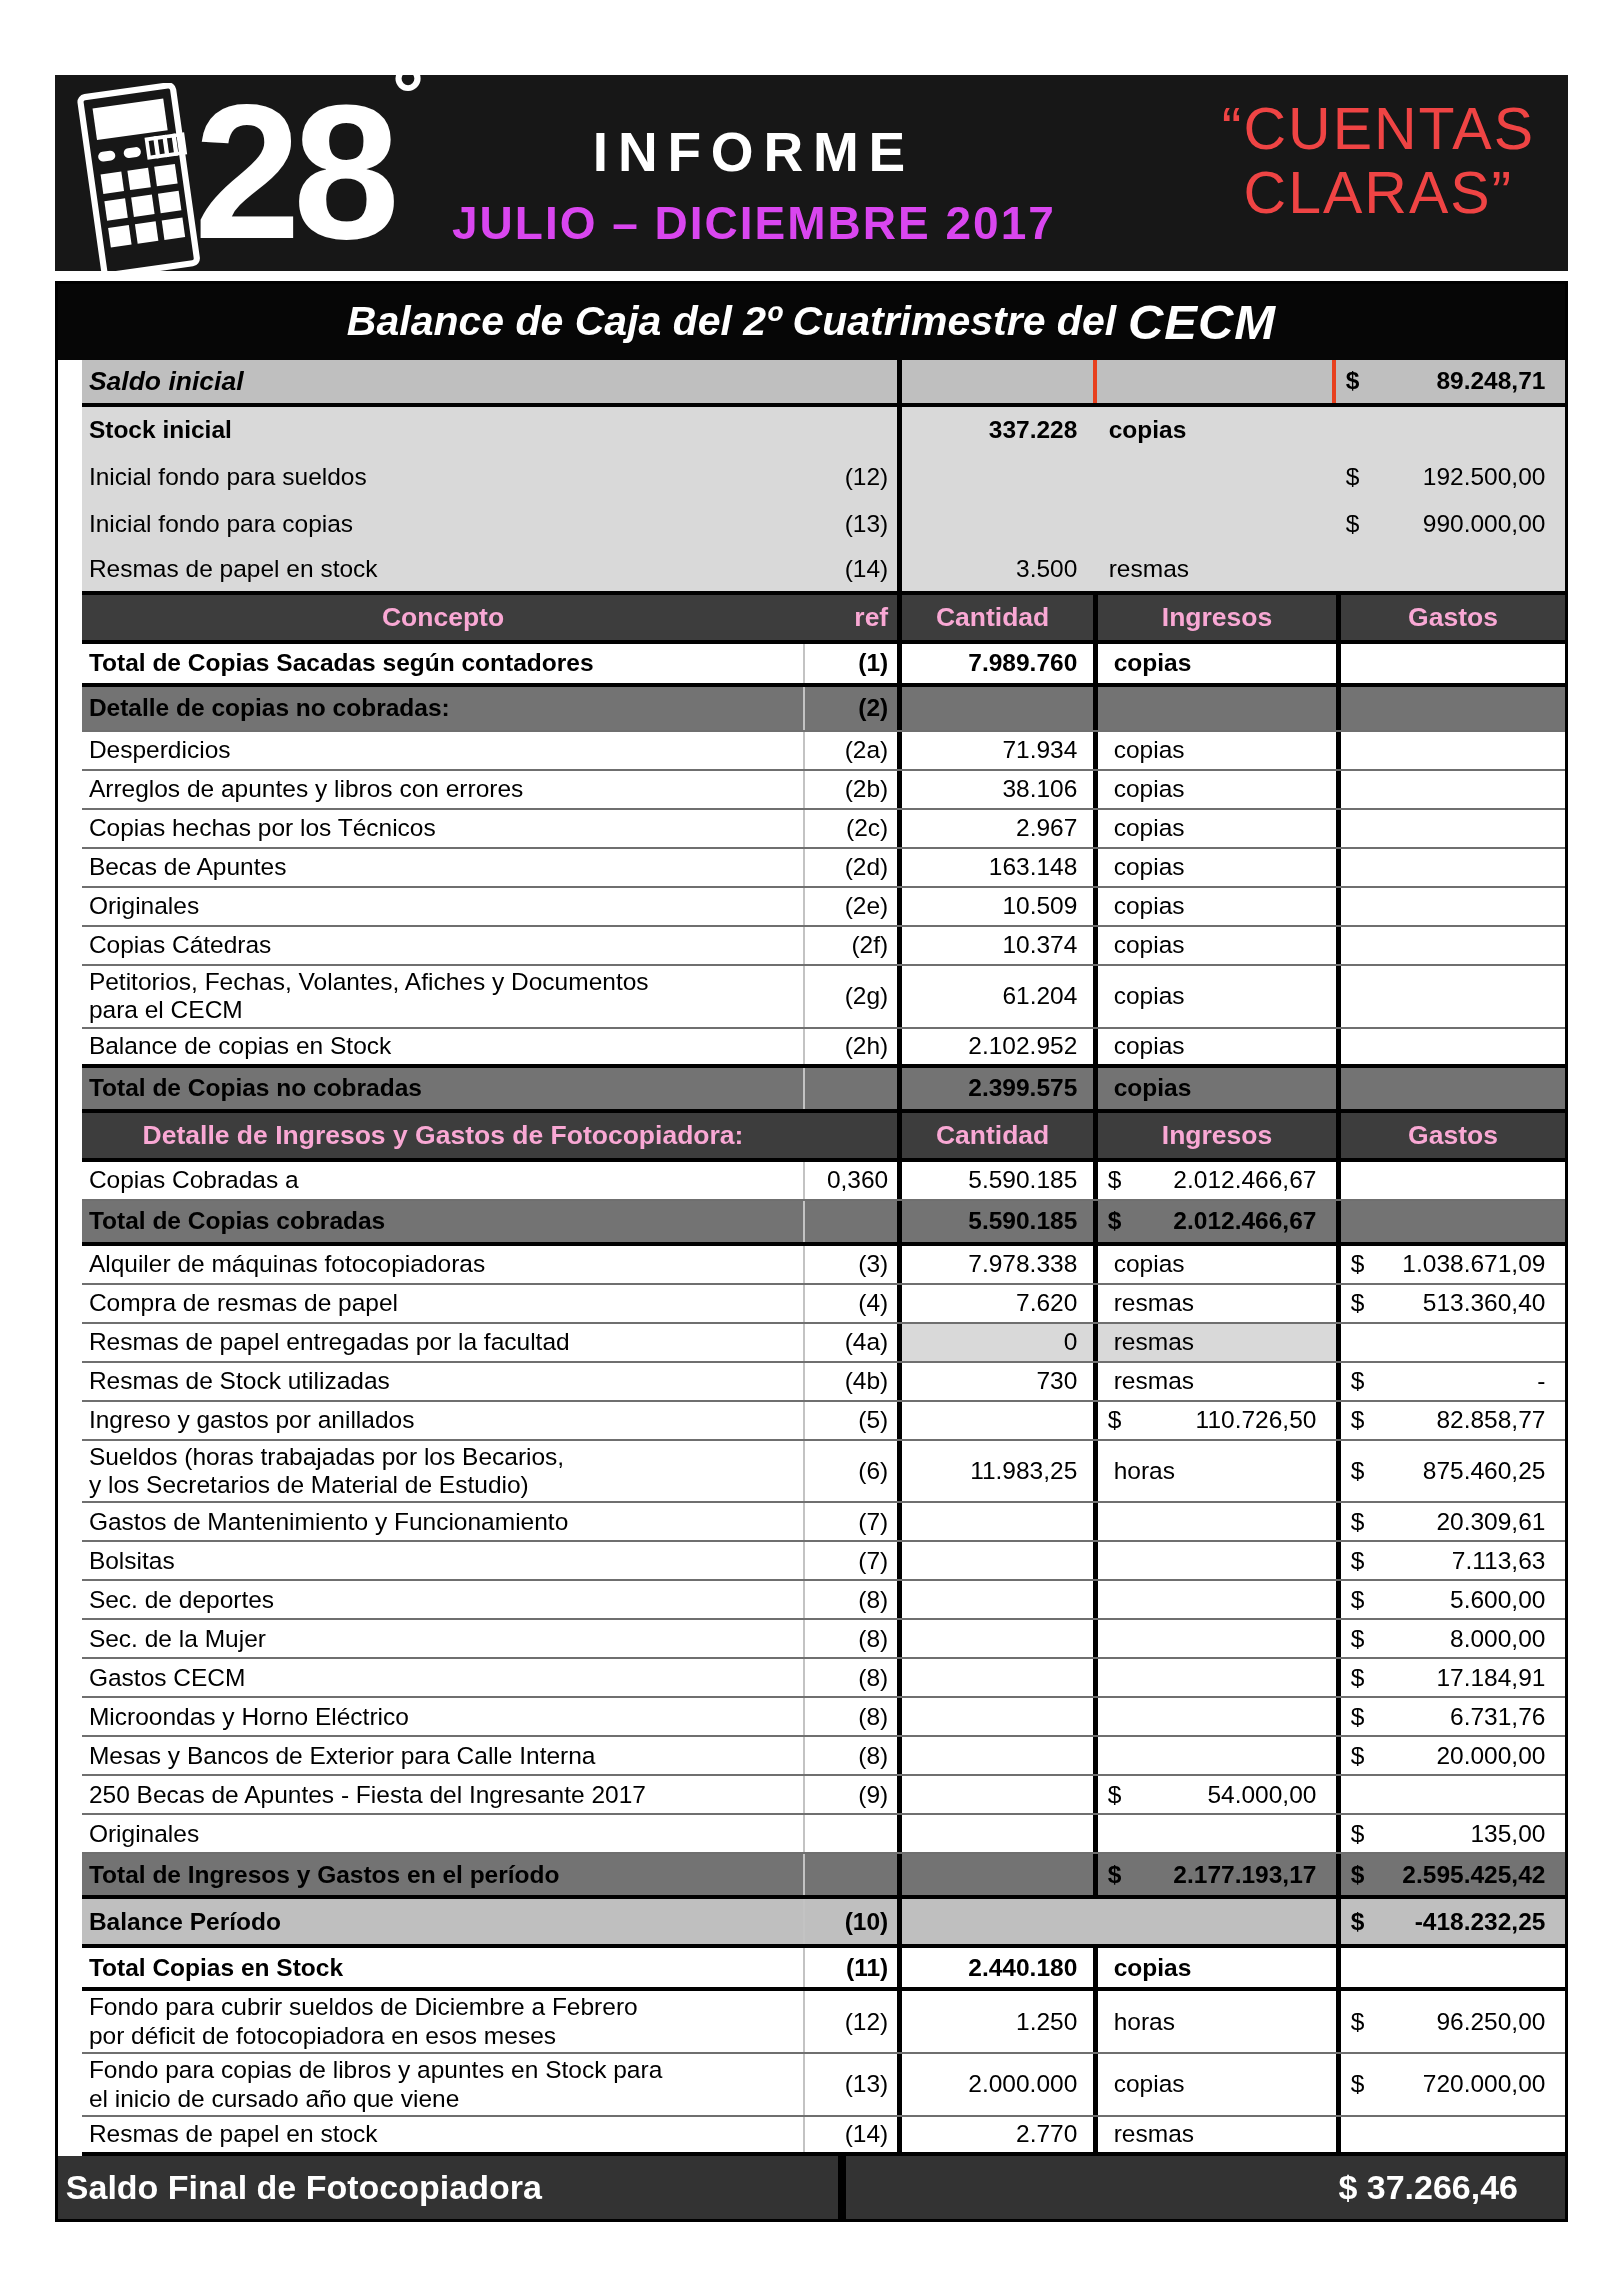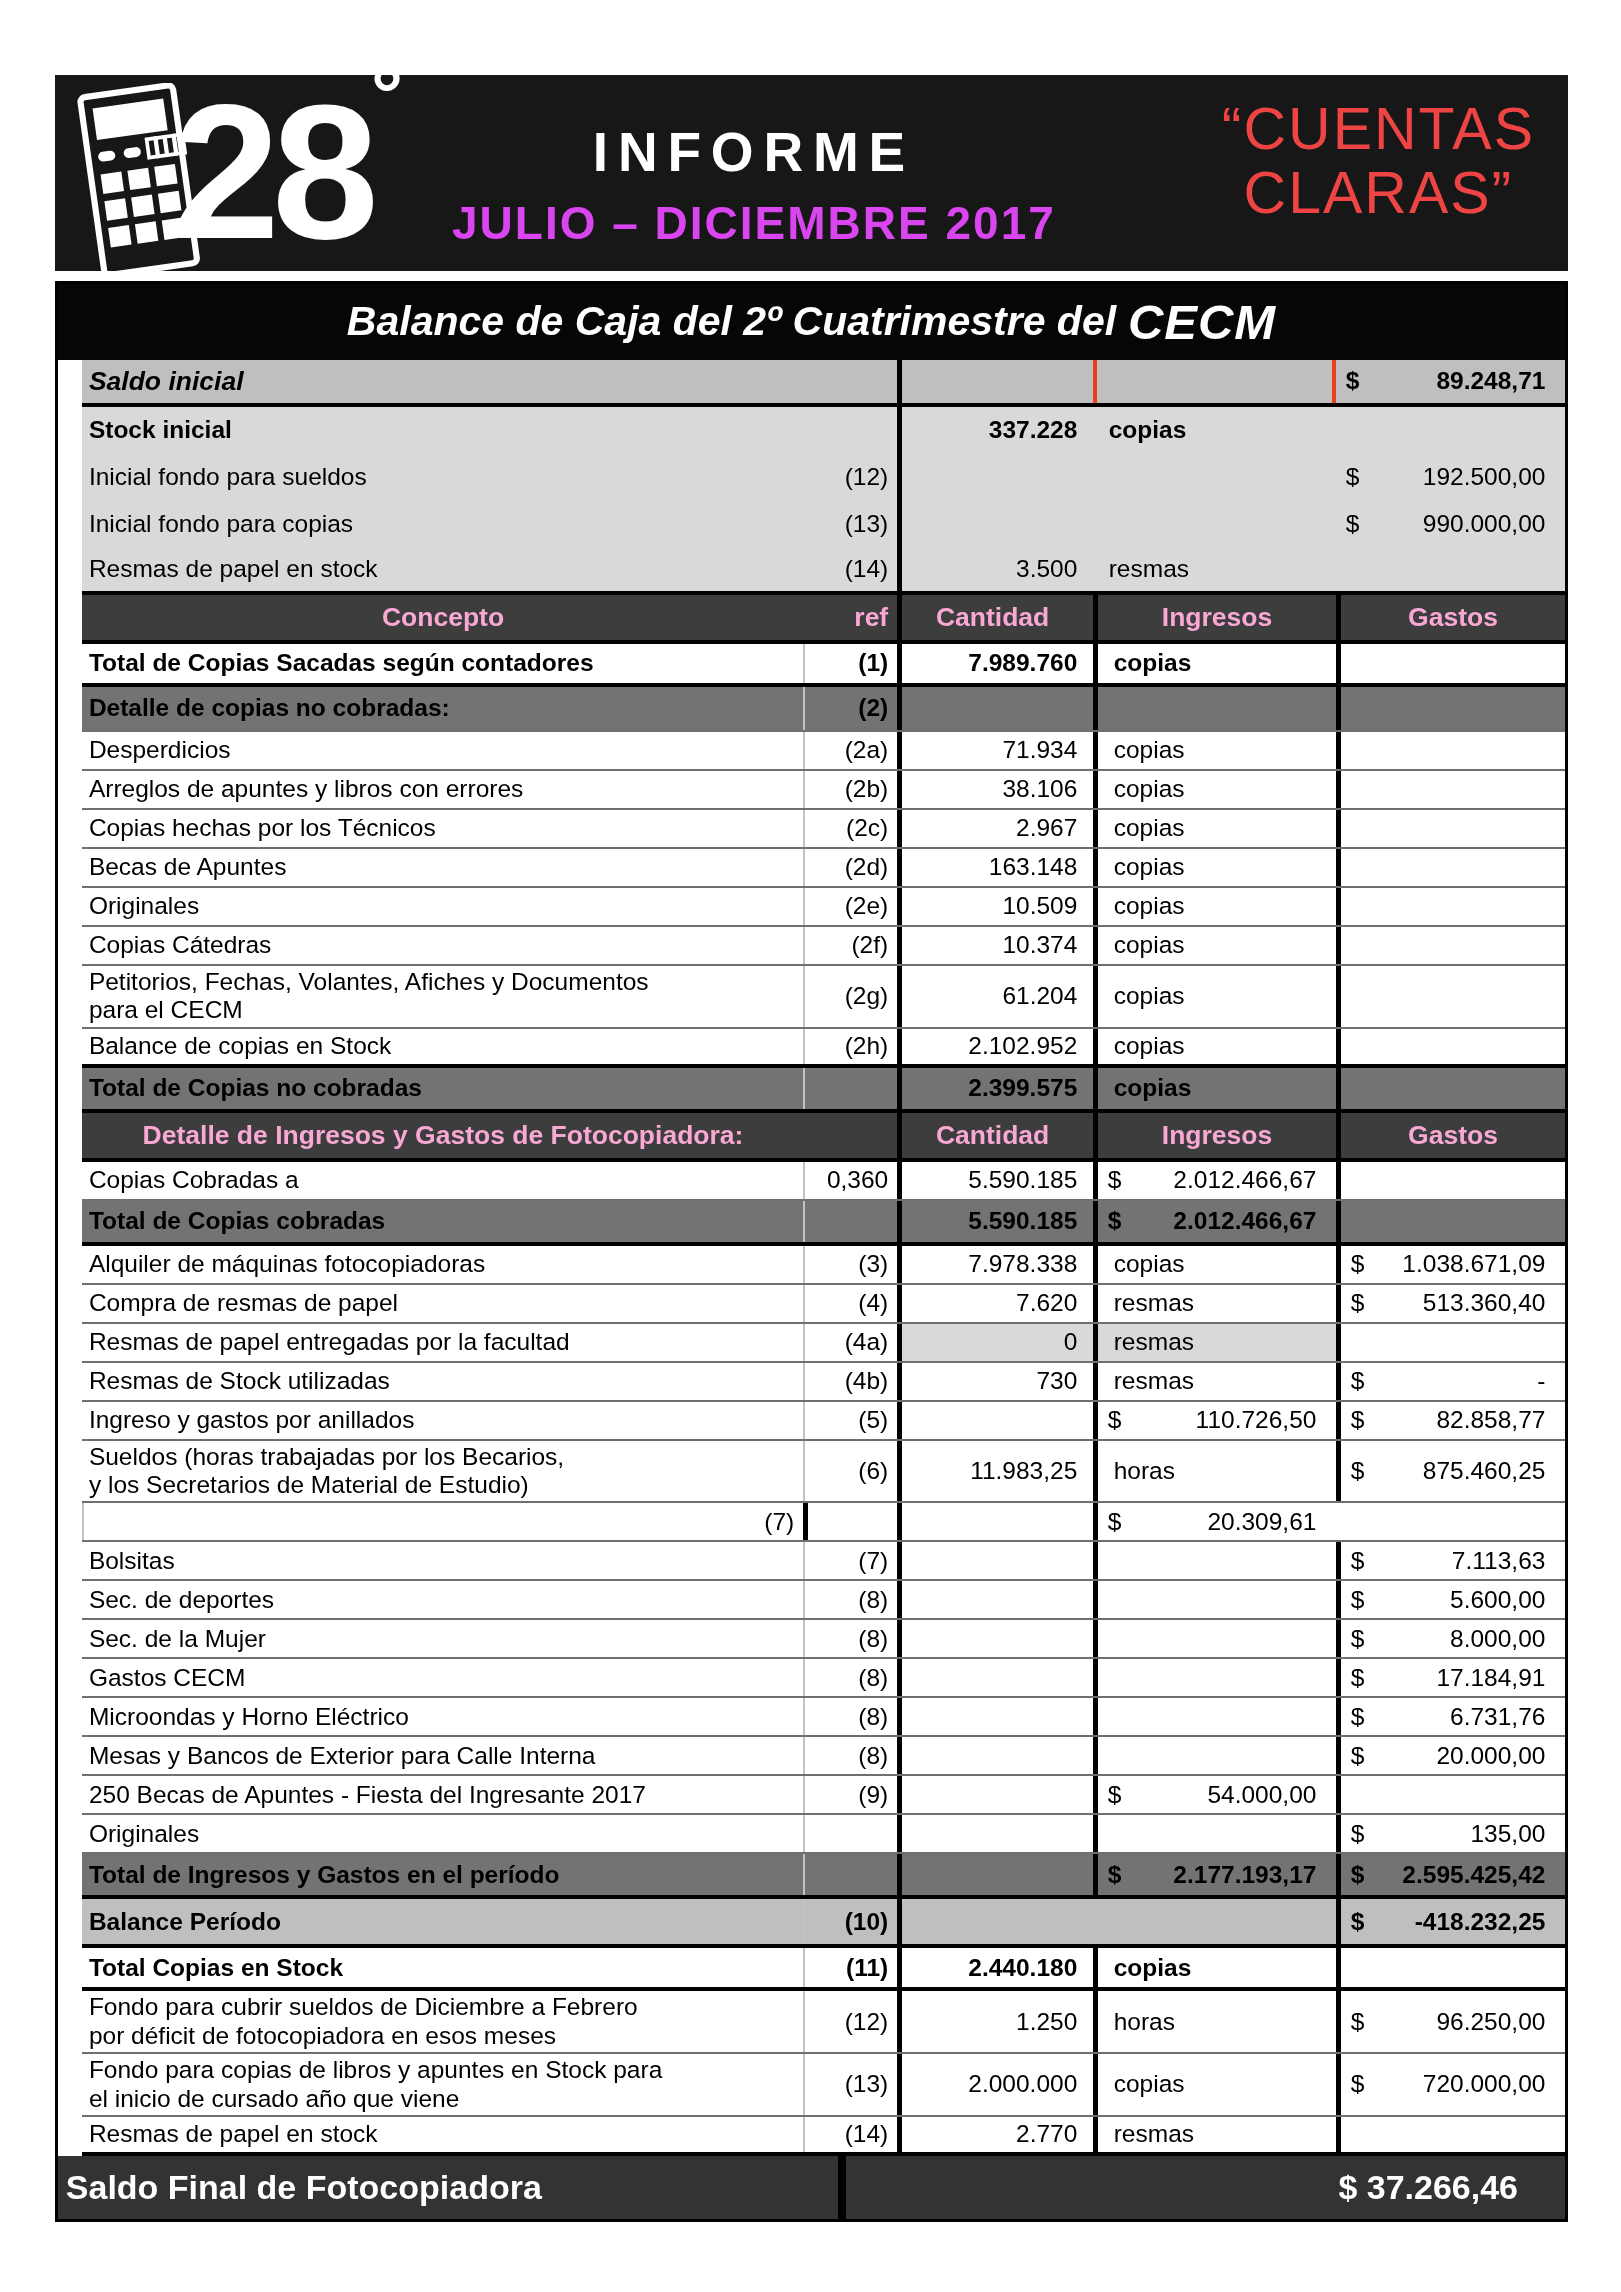--- a/index.html
+++ b/index.html
@@ -4,21 +4,21 @@
 <style>
   html,body{margin:0;padding:0;background:#e8e8e8;}
   .page{
     position:relative;width:1621px;height:2293px;background:#ffffff;
     box-sizing:border-box;padding:75px 53px 0 55px;overflow:hidden;
     font-family:"Liberation Sans","DejaVu Sans",sans-serif;color:#000;
   }
   
   .banner{position:relative;height:196px;background:#171717;overflow:hidden;}
   .calc{position:absolute;left:21.6px;top:7.8px;}
-  .edition{position:absolute;left:118px;top:-25.5px;color:#fff;font-weight:800;
+  .edition{position:absolute;left:139px;top:-25.5px;color:#fff;font-weight:800;
     font-size:192px;letter-spacing:-7.8px;line-height:1.12;}
   .edition sup{font-size:80px;vertical-align:116px;letter-spacing:0;font-weight:800;}
   .banner-mid{position:absolute;left:397px;top:45px;text-align:center;}
   .informe{color:#fff;font-weight:800;font-size:55px;letter-spacing:9.8px;}
   .subtitle{font-weight:700;font-size:46px;letter-spacing:2px;margin-top:11.8px;white-space:nowrap;}
   .brand{position:absolute;right:33px;top:21.6px;text-align:center;color:#ef4444;
     font-weight:400;font-size:59px;line-height:1.1;letter-spacing:2px;white-space:nowrap;}
   
   .sheet{margin-top:9.8px;border:3.9px solid #000;}
   .report-title{background:#060606;color:#fff;min-height:76px;display:flex;
@@ -362,20 +362,21 @@
           <div class="cell c-cant">11.983,25</div>
           <div class="cell c-ing">
             <div class="unit">horas</div>
           </div>
           <div class="cell c-gas money">
             <span class="cur">$</span>
             <span class="amt">875.460,25</span>
           </div>
         </div>
         <div class="row t-data sep-gray">
+          <div class="cell c-con">Gastos de Mantenimiento y Funcionamiento</div>
           <div class="cell c-ref">(7)</div>
           <div class="cell c-cant"></div>
           <div class="cell c-ing"></div>
           <div class="cell c-gas money">
             <span class="cur">$</span>
             <span class="amt">20.309,61</span>
           </div>
         </div>
         <div class="row t-data sep-gray">
           <div class="cell c-con">Bolsitas</div>

